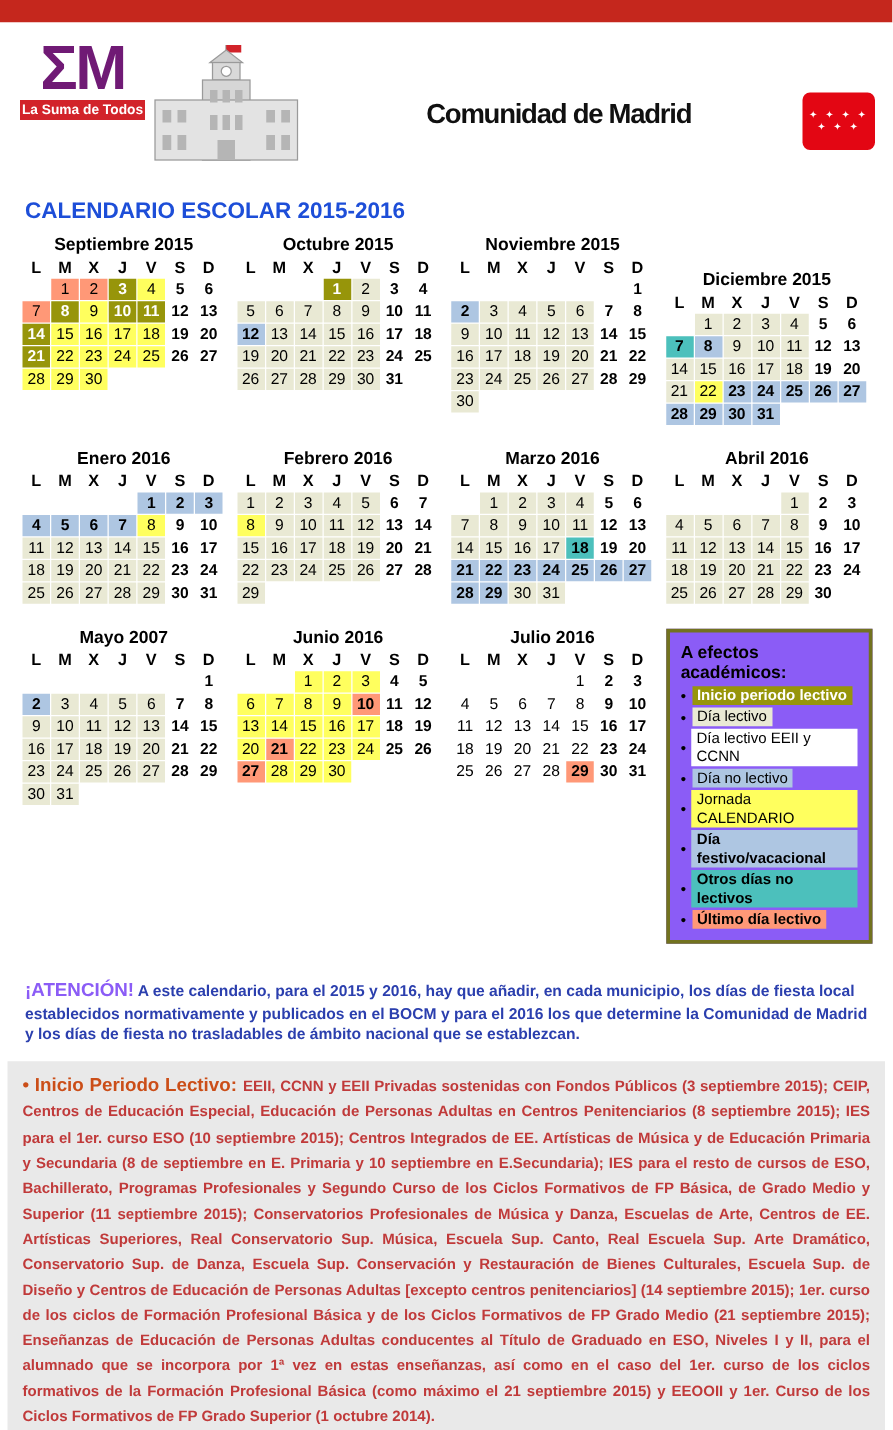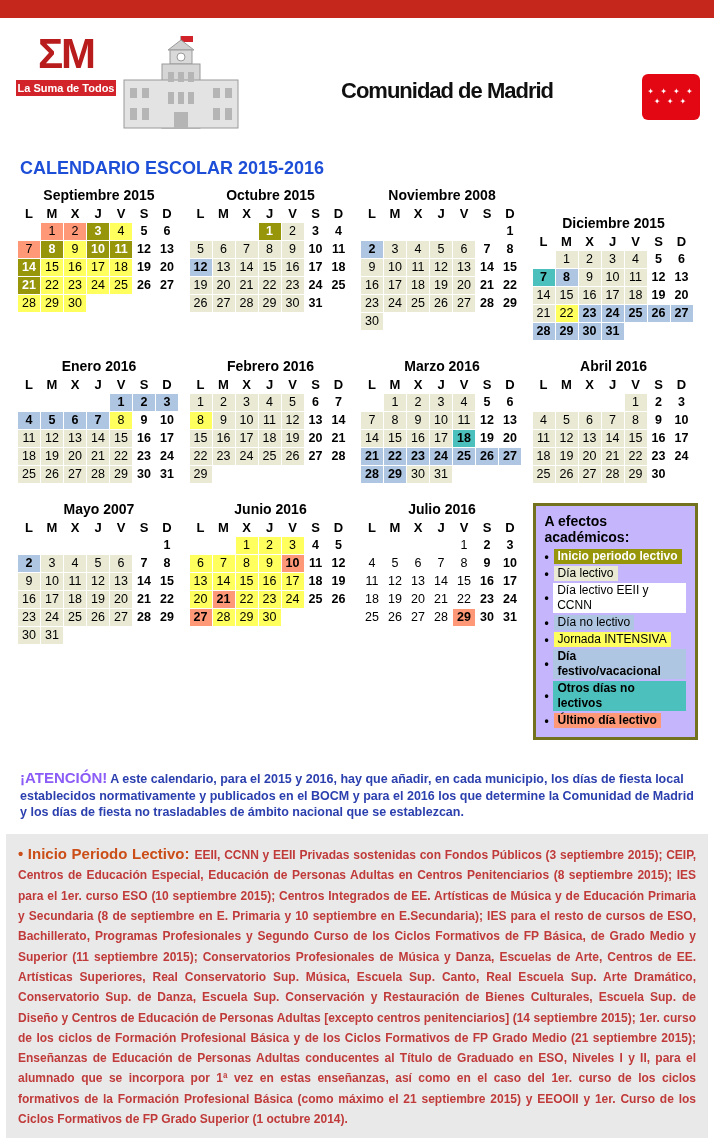--- a/index.html
+++ b/index.html
@@ -7,21 +7,21 @@
   body {
     width:714px;
     font-family:"Liberation Sans", sans-serif;
     color:#000;
   }
   .topbar { height:18px; background:#C5271D; width:100%; }
   .header { position:relative; height:124px; background:#fff; }
 
   
   .logo { position:absolute; left:16px; top:14px; width:100px; text-align:center; }
-  .logo-glyph { font-size:42px; line-height:44px; font-weight:bold; color:#b91c1c; letter-spacing:-2px; }
+  .logo-glyph { font-size:50px; line-height:44px; font-weight:bold; color:#701a75; letter-spacing:-2px; }
   .logo-band { margin-top:4px; background:#D2232A; color:#fff; font-size:11px; padding:2px 0; font-weight:bold; }
 
   
   .building { position:absolute; left:122px; top:16px; }
 
   
   .brand { position:absolute; left:252px; top:60px; width:390px; text-align:center;
            font-size:22px; font-weight:bold; color:#101010; letter-spacing:-1px; white-space:nowrap; }
 
   
@@ -47,21 +47,21 @@
   .c-e { background:#ffffff; }
   .c-n { background:#AEC6E2; }
   .c-y { background:#FFFF5E; }
   .c-f { background:#AEC6E2; font-weight:bold; }
   .c-o { background:#4CC0BC; font-weight:bold; }
   .c-u { background:#FF9877; font-weight:bold; }
   .c-s { background:#FF9877; }
   .c-b { font-weight:bold; }
 
   
-  .legend { border:3px solid #72721F; background:#c4b5fd; padding:7px 9px; align-self:start; margin-top:2px; }
+  .legend { border:3px solid #72721F; background:#8b5cf6; padding:7px 9px; align-self:start; margin-top:2px; }
   .legend-title { font-weight:bold; font-size:14px; margin-bottom:4px; }
   .legend-item { display:flex; align-items:center; margin:2px 0; font-size:12px; }
   .legend-item .bullet { width:9px; font-weight:bold; }
   .legend-item .sw { padding:0 4px; line-height:15px; }
 
   
   .attention { margin:28px 20px 14px 20px; font-size:12.5px; font-weight:bold; color:#2B3FAE; line-height:1.3; }
   .attention .att-label { color:#8b5cf6; font-size:15px; }
 
   
@@ -203,21 +203,21 @@
         <div class="day c-b">25</div>
         <div class="day c-l">26</div>
         <div class="day c-l">27</div>
         <div class="day c-l">28</div>
         <div class="day c-l">29</div>
         <div class="day c-l">30</div>
         <div class="day c-b">31</div>
       </div>
     </div>
     <div class="month">
-      <div class="month-title">Noviembre 2008</div>
+      <div class="month-title">Noviembre 2015</div>
       <div class="day-grid">
         <div class="dh">L</div>
         <div class="dh">M</div>
         <div class="dh">X</div>
         <div class="dh">J</div>
         <div class="dh">V</div>
         <div class="dh">S</div>
         <div class="dh">D</div>
         <div class="day empty"></div>
         <div class="day empty"></div>
@@ -633,21 +633,21 @@
         <div class="legend-item">
           <div class="bullet">•</div>
           <div class="sw c-e">Día lectivo EEII y CCNN</div>
         </div>
         <div class="legend-item">
           <div class="bullet">•</div>
           <div class="sw c-n">Día no lectivo</div>
         </div>
         <div class="legend-item">
           <div class="bullet">•</div>
-          <div class="sw c-y">Jornada INTENSIVA</div>
+          <div class="sw c-y">Jornada CALENDARIO</div>
         </div>
         <div class="legend-item">
           <div class="bullet">•</div>
           <div class="sw c-f">Día festivo/vacacional</div>
         </div>
         <div class="legend-item">
           <div class="bullet">•</div>
           <div class="sw c-o">Otros días no lectivos</div>
         </div>
         <div class="legend-item">

